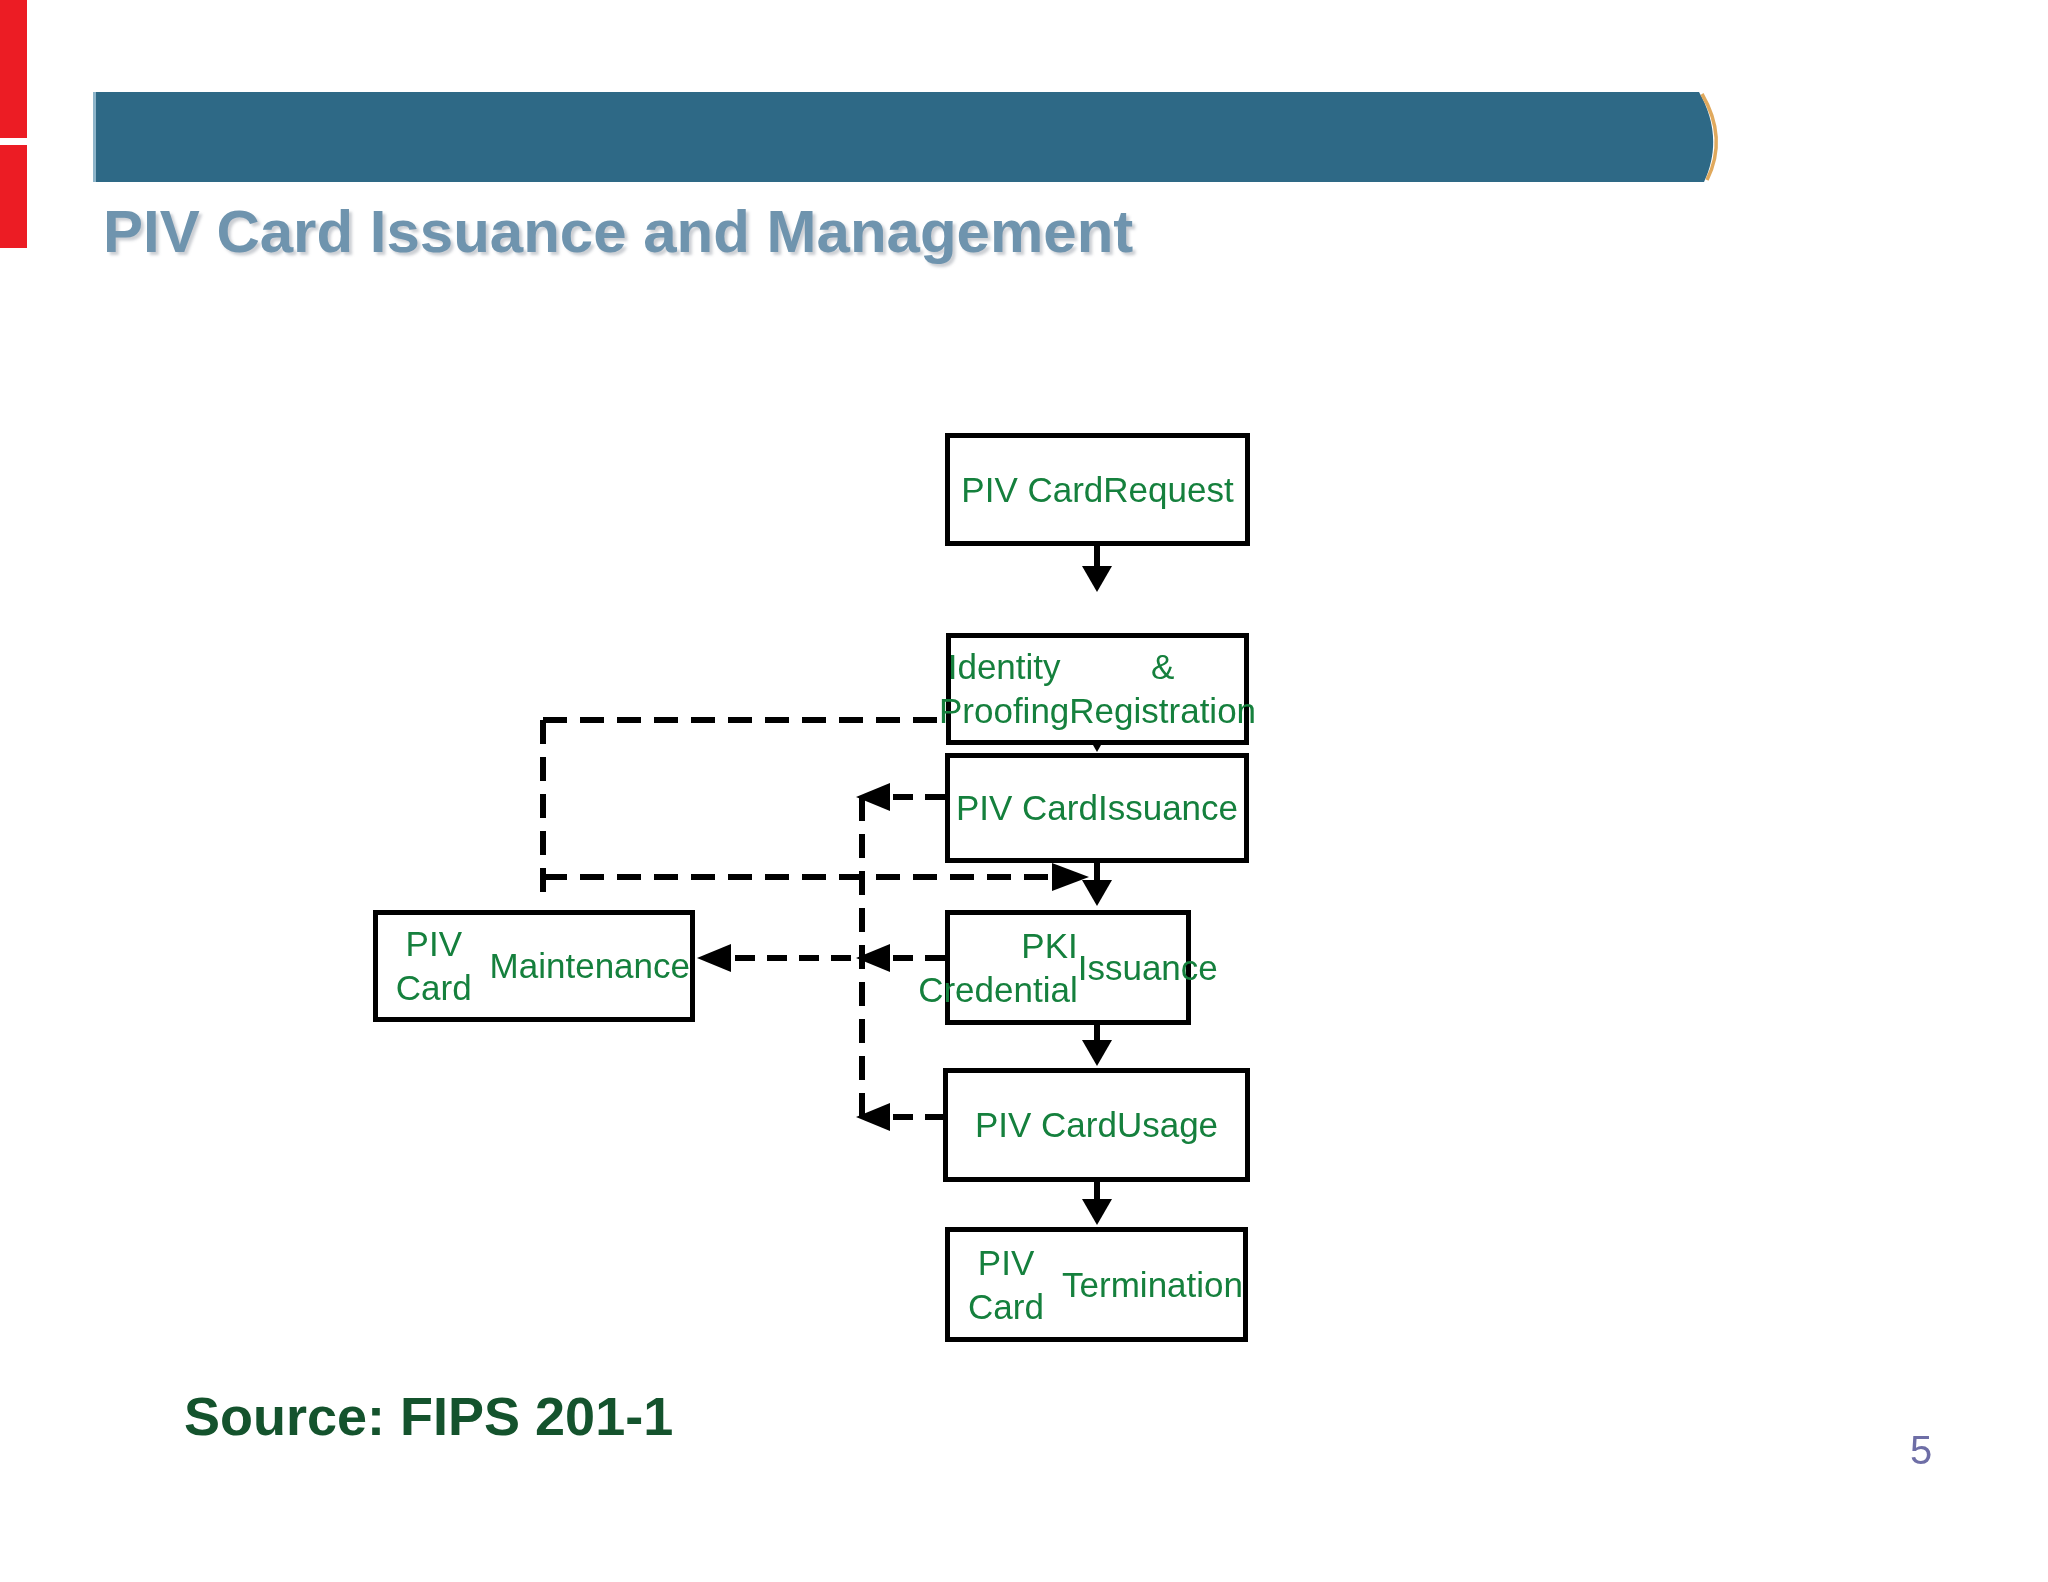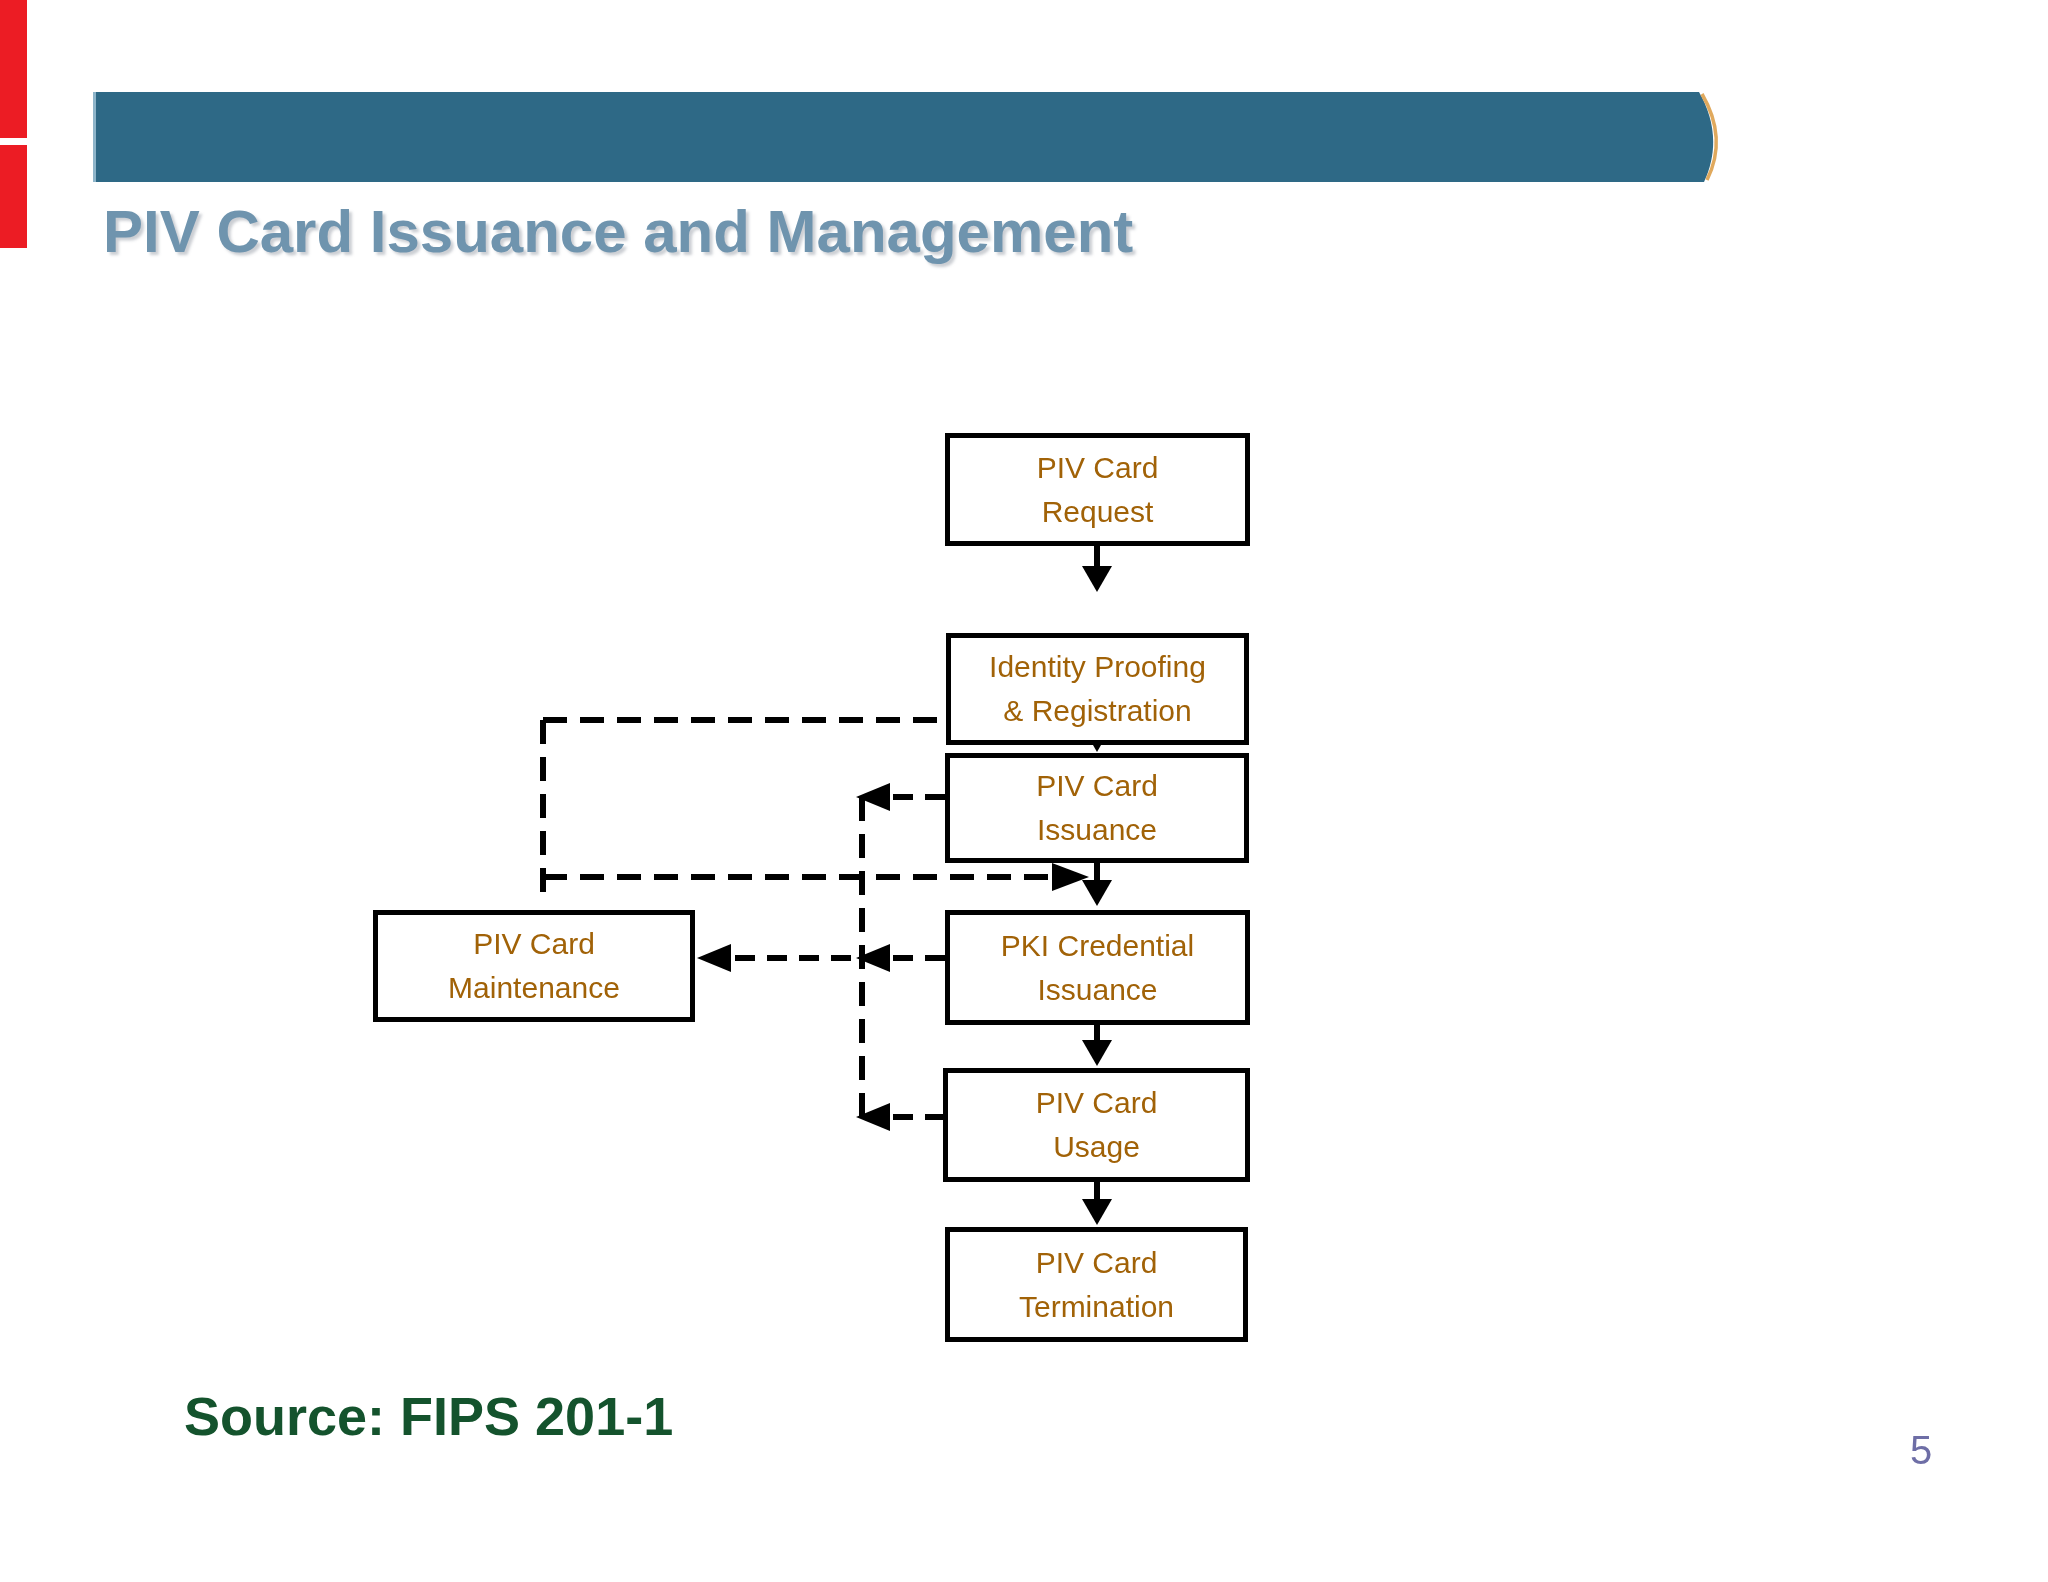--- a/index.html
+++ b/index.html
@@ -32,23 +32,23 @@
     text-shadow:3px 3px 3px rgba(105,115,130,0.35);
   }
   #page-subtitle{
     position:absolute;left:105px;top:288px;white-space:nowrap;
     font-size:49px;font-weight:bold;color:var(--subtitle-orange,#ef8e0d);
   }
   
   #flow-lines{position:absolute;left:0;top:0;}
   .flow-box{
     position:absolute;box-sizing:border-box;border:5px solid var(--diagram-ink,#000);
-    background:var(--box-fill,#fff);display:flex;flex-direction:column;
+    background:var(--box-fill,#fff);display:flex;flex-direction:row;
     align-items:center;justify-content:center;text-align:center;
-    font-size:30px;line-height:44px;color:#a16207;
+    font-size:35px;line-height:44px;color:#15803d;
   }
   
   #source-note{
     position:absolute;left:184px;top:1385px;
     font-size:54px;font-weight:bold;color:#14532d;white-space:nowrap;
   }
   #page-number{
     position:absolute;left:1910px;top:1428px;
     font-size:40px;color:var(--page-number,#6e6ea6);
   }
@@ -113,21 +113,21 @@
         <div>Request</div>
       </div>
       <div class="flow-box" style="left: 946px; top: 593px; width: 303px; height: 112px; margin-top: 40px;">
         <div>Identity Proofing</div>
         <div>&amp; Registration</div>
       </div>
       <div class="flow-box" style="left: 945px; top: 753px; width: 304px; height: 110px;">
         <div>PIV Card</div>
         <div>Issuance</div>
       </div>
-      <div class="flow-box" style="left: 945px; top: 910px; width: 305px; height: 115px;">
+      <div class="flow-box" style="left: 945px; top: 910px; width: 246px; height: 115px; text-align: right;">
         <div>PKI Credential</div>
         <div>Issuance</div>
       </div>
       <div class="flow-box" style="left: 943px; top: 1068px; width: 307px; height: 114px;">
         <div>PIV Card</div>
         <div>Usage</div>
       </div>
       <div class="flow-box" style="left: 945px; top: 1227px; width: 303px; height: 115px;">
         <div>PIV Card</div>
         <div>Termination</div>

